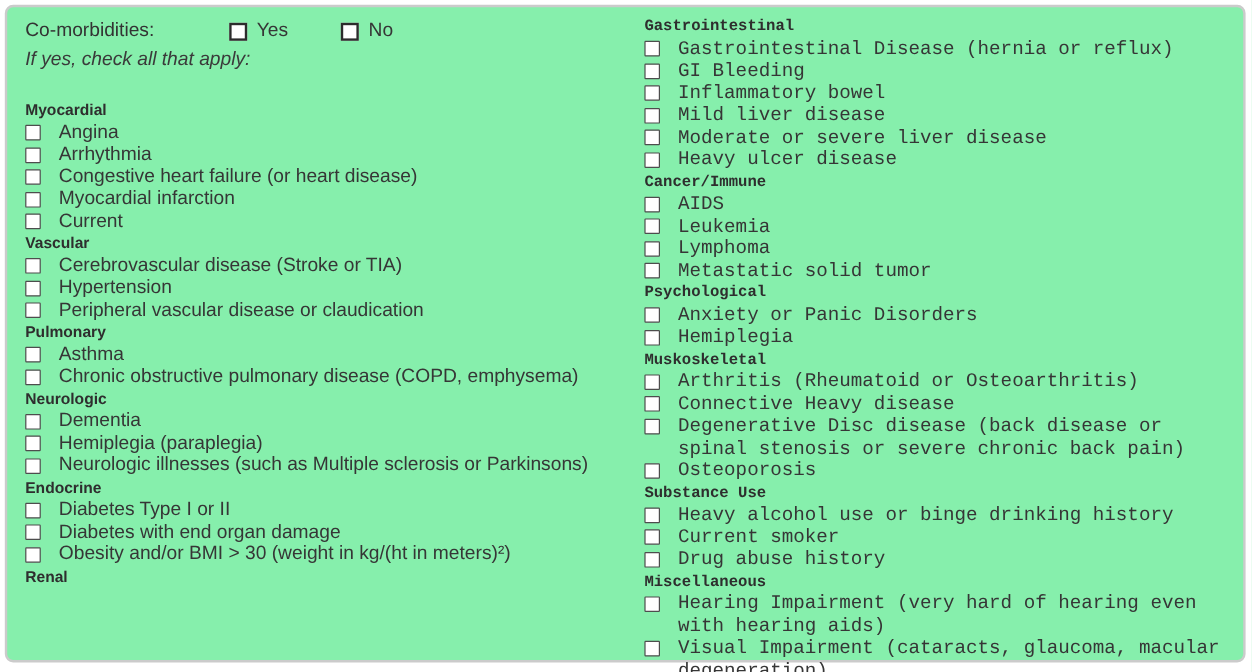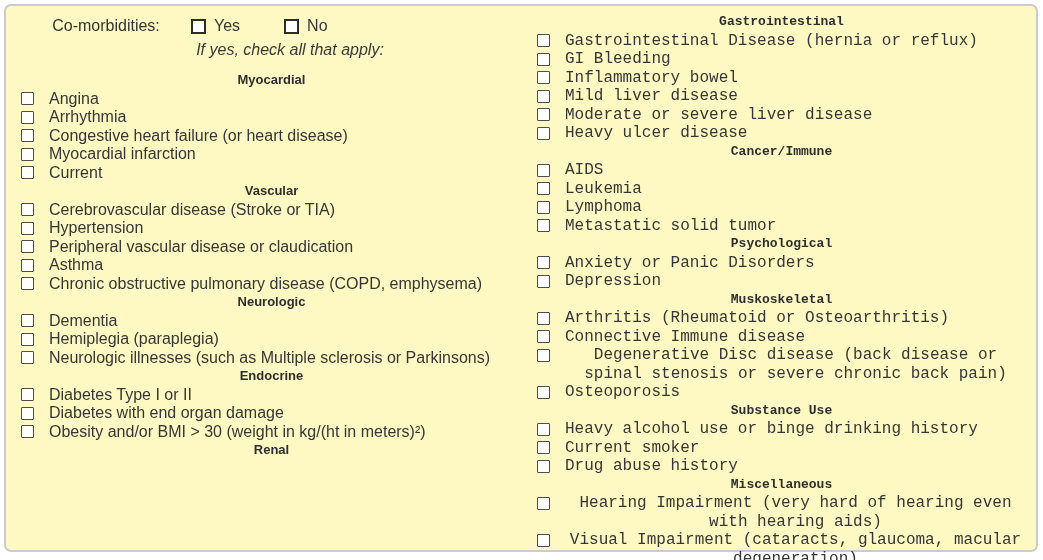--- a/index.html
+++ b/index.html
@@ -7,24 +7,23 @@
     width: 1043px; height: 560px;
     background: #ffffff;
     font-family: "Liberation Sans", sans-serif;
     overflow: hidden;
   }
   .page {
     position: absolute;
     left: 4px; top: 4px; right: 5px; bottom: 8px;
     border: 2px solid #cbcbcb;
     border-radius: 7px;
-    background: #fef9c3;
+    background: #86efac;
     display: flex;
     color: #363636;
-    text-align: center;
   }
   .col { padding-top: 7px; }
   .col-left {
     width: 516px;
     flex-shrink: 0;
     padding-left: 15px;
   }
   .col-right {
     flex: 1;
     padding-left: 15px;
@@ -55,23 +54,22 @@
     display: inline-block;
     margin-right: 8px;
     flex-shrink: 0;
   }
   .subtitle {
     font-style: italic;
     font-size: 16px;
     line-height: 20px;
     margin-top: 1px;
     color: #3a3a3a;
-    margin-left: 37px;
-  }
-  .col-left .sections { margin-top: 11px; }
+  }
+  .col-left .sections { margin-top: 23px; }
   
   .sec-header {
     font-weight: bold;
     font-size: 13px;
     line-height: 18.5px;
     color: #2e2e2e;
   }
   .item {
     display: flex;
     align-items: flex-start;
@@ -139,20 +137,21 @@
           <span class="item-label">Cerebrovascular disease (Stroke or TIA)</span>
         </div>
         <div class="item">
           <span class="cb"></span>
           <span class="item-label">Hypertension</span>
         </div>
         <div class="item">
           <span class="cb"></span>
           <span class="item-label">Peripheral vascular disease or claudication</span>
         </div>
+        <div class="sec-header">Pulmonary</div>
         <div class="item">
           <span class="cb"></span>
           <span class="item-label">Asthma</span>
         </div>
         <div class="item">
           <span class="cb"></span>
           <span class="item-label">Chronic obstructive pulmonary disease (COPD, emphysema)</span>
         </div>
         <div class="sec-header">Neurologic</div>
         <div class="item">
@@ -228,30 +227,30 @@
           <span class="cb"></span>
           <span class="item-label">Metastatic solid tumor</span>
         </div>
         <div class="sec-header">Psychological</div>
         <div class="item">
           <span class="cb"></span>
           <span class="item-label">Anxiety or Panic Disorders</span>
         </div>
         <div class="item">
           <span class="cb"></span>
-          <span class="item-label">Depression</span>
+          <span class="item-label">Hemiplegia</span>
         </div>
         <div class="sec-header">Muskoskeletal</div>
         <div class="item">
           <span class="cb"></span>
           <span class="item-label">Arthritis (Rheumatoid or Osteoarthritis)</span>
         </div>
         <div class="item">
           <span class="cb"></span>
-          <span class="item-label">Connective Immune disease</span>
+          <span class="item-label">Connective Heavy disease</span>
         </div>
         <div class="item">
           <span class="cb"></span>
           <span class="item-label">Degenerative Disc disease (back disease or spinal stenosis or severe chronic back pain)</span>
         </div>
         <div class="item">
           <span class="cb"></span>
           <span class="item-label">Osteoporosis</span>
         </div>
         <div class="sec-header">Substance Use</div>

